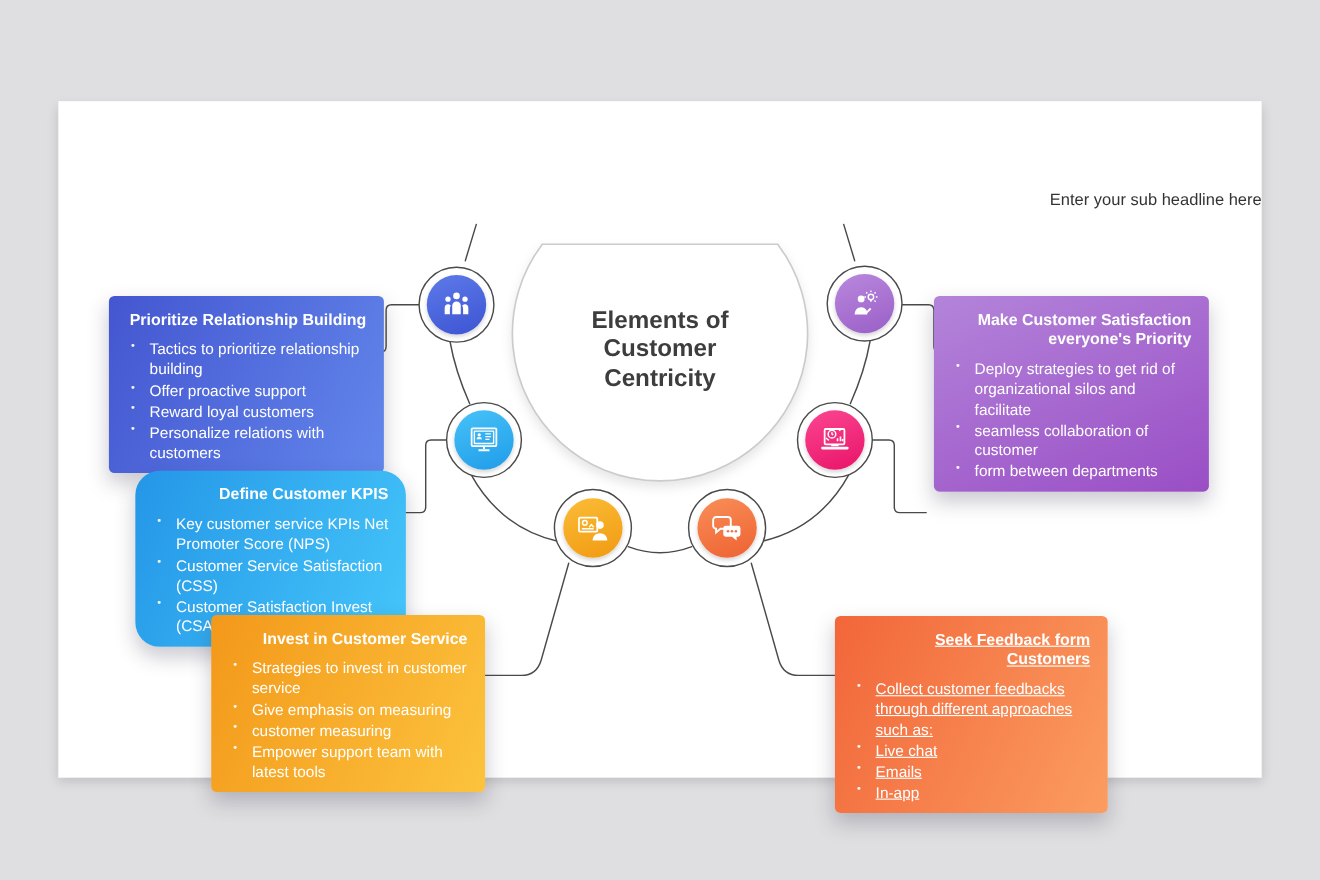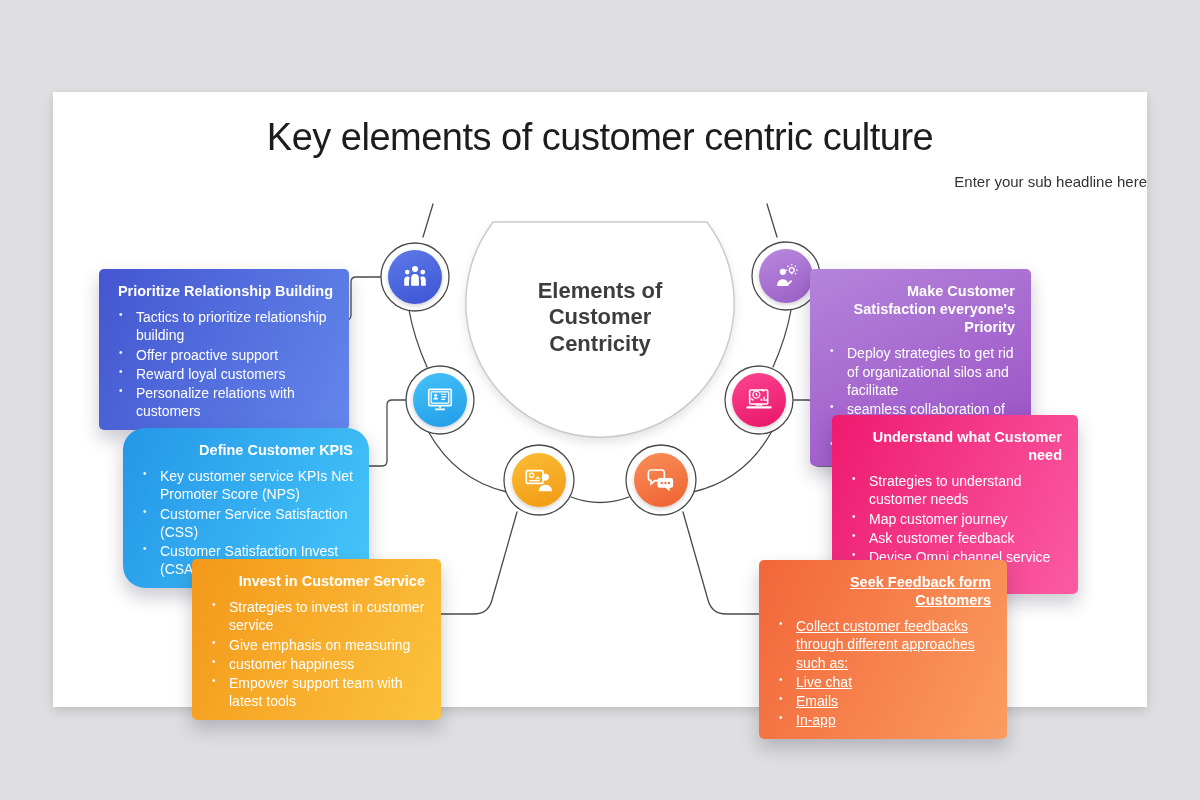--- a/index.html
+++ b/index.html
@@ -44,38 +44,37 @@
   .box li{
     position:relative;padding-left:21px;font-size:14px;line-height:1.3;
     margin-bottom:1px;
   }
   .box li::before{
     content:"\2022";position:absolute;left:4px;top:0;font-size:10px;opacity:0.95;
   }
   .b1{left:99px;top:269px;width:250px;min-height:113px;}
   .b2{left:123px;top:428px;width:246px;min-height:114px;border-radius:22px;}
   .b3{left:192px;top:559px;width:249px;min-height:111px;}
-  .b4{left:810px;top:269px;width:221px;min-height:111px;}
+  .b4{left:849px;top:269px;width:250px;min-height:111px;}
   .b5{left:832px;top:415px;width:246px;min-height:112px;}
   .b6{left:759px;top:560px;width:248px;min-height:110px;text-decoration:underline;}
   .i1{left:388px;top:250px;}
   .i2{left:413px;top:373px;}
   .i3{left:512px;top:453px;}
   .i4{left:759px;top:249px;}
   .i5{left:732px;top:373px;}
   .i6{left:634px;top:453px;}
 </style>
 </head>
 <body style="background: rgb(223, 223, 225);">
 
 <div class="canvas">
 
   <div class="slide"></div>
 
-  <div class="slide-title">Key elements of customer centric culture</div>
   <div class="slide-subtitle">Enter your sub headline here</div>
 
   <svg class="wires" viewBox="0 0 1200 800">
     <g fill="none" stroke="#4a4a4a" stroke-width="1.3" stroke-linecap="round">
 
       <path d="M 409 310 Q 414 338 427 367"></path>
       <path d="M 428 431 Q 455 480 507 492"></path>
       <path d="M 571 497 Q 600 508 629 497"></path>
       <path d="M 693 492 Q 745 480 772 431"></path>
       <path d="M 773 367 Q 786 338 791 310"></path>
@@ -193,43 +192,34 @@
       <li>Customer Service Satisfaction (CSS)</li>
       <li>Customer Satisfaction Invest (CSAT)</li>
     </ul>
   </div>
 
   <div class="box b3" style="background: linear-gradient(115deg, rgb(243, 152, 26), rgb(252, 195, 61));">
     <h3>Invest in Customer Service</h3>
     <ul>
       <li>Strategies to invest in customer service</li>
       <li>Give emphasis on measuring</li>
-      <li>customer happiness</li>
+      <li>customer measuring</li>
       <li>Empower support team with latest tools</li>
     </ul>
   </div>
 
   <div class="box b4" style="background: linear-gradient(155deg, rgb(179, 132, 218), rgb(154, 78, 197));">
     <h3>Make Customer Satisfaction everyone's Priority</h3>
     <ul>
       <li>Deploy strategies to get rid of organizational silos and facilitate</li>
       <li>seamless collaboration of customer</li>
       <li>form between departments</li>
     </ul>
   </div>
 
-  <div class="box b5" style="background: linear-gradient(115deg, rgb(238, 26, 110), rgb(251, 91, 164));">
-    <h3>Understand what Customer need</h3>
-    <ul>
-      <li>Strategies to understand customer needs</li>
-      <li>Map customer journey</li>
-      <li>Ask customer feedback</li>
-      <li>Devise Omni channel service strategy</li>
-    </ul>
-  </div>
 
   <div class="box b6" style="background: linear-gradient(115deg, rgb(242, 102, 58), rgb(251, 156, 96));">
     <h3>Seek Feedback form Customers</h3>
     <ul>
       <li>Collect customer feedbacks through different approaches such as:</li>
       <li>Live chat</li>
       <li>Emails</li>
       <li>In-app</li>
     </ul>
   </div>

